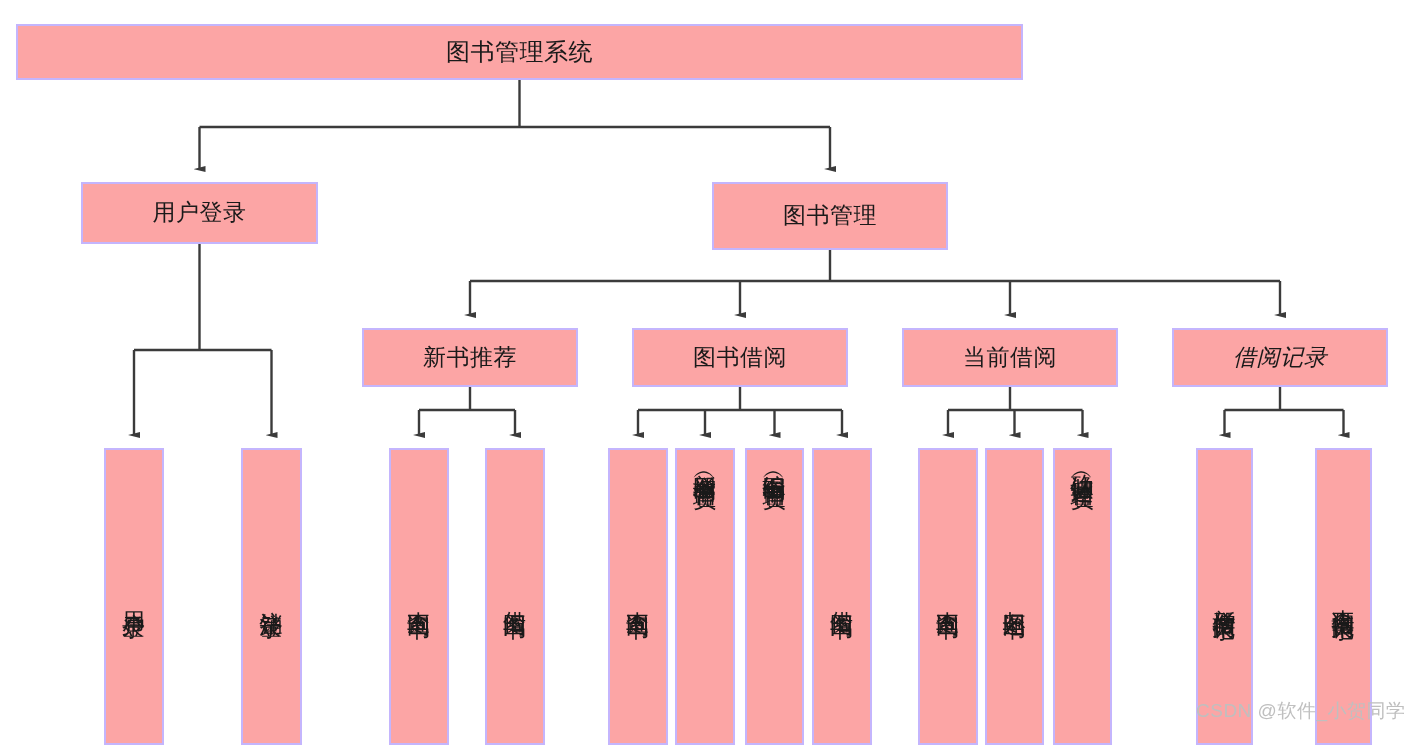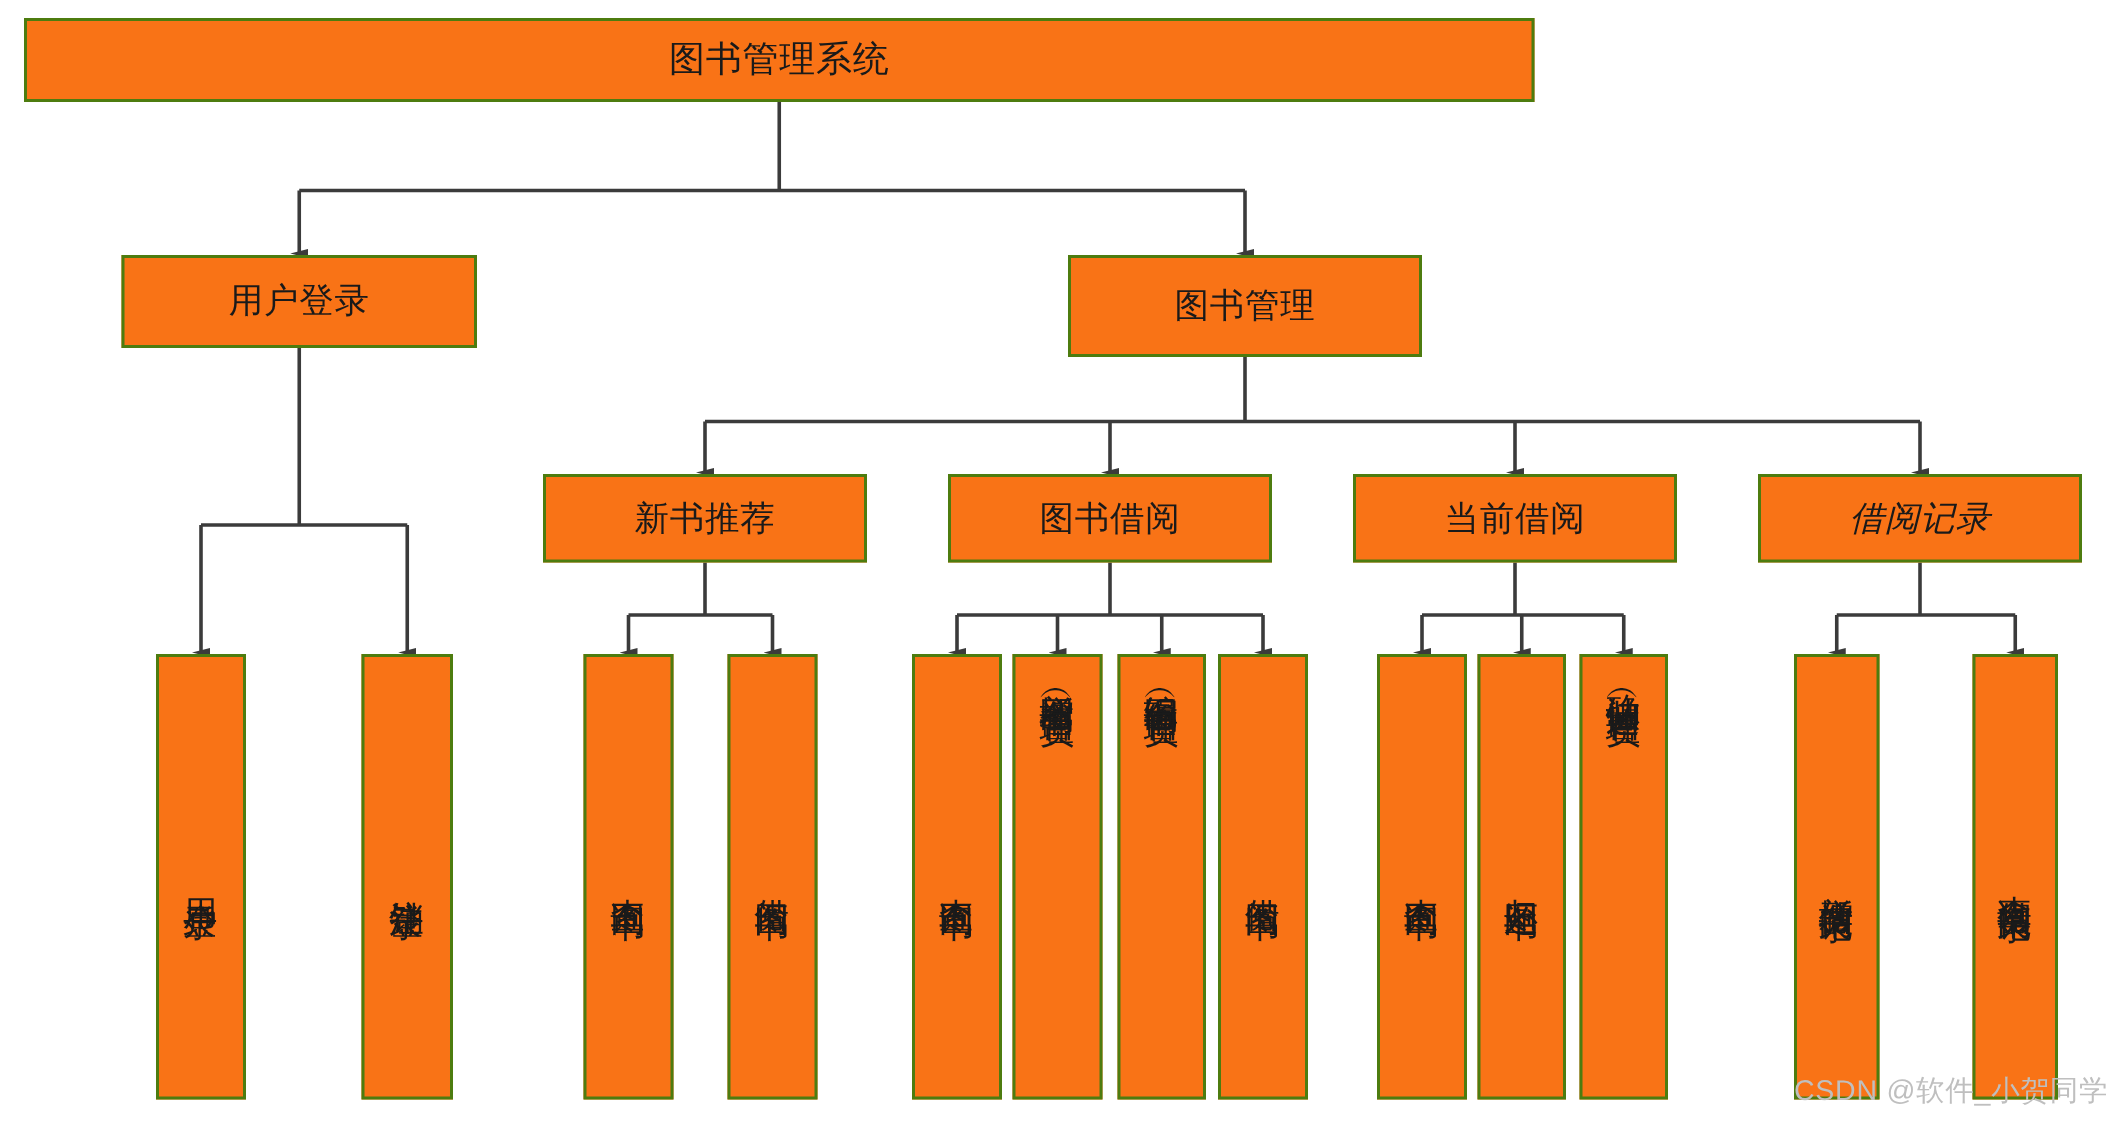--- a/index.html
+++ b/index.html
@@ -21,27 +21,28 @@
     position: absolute;
     left: 0;
     top: 0;
     width: 1405px;
     height: 747px;
     pointer-events: none;
   }
   .node {
     position: absolute;
     box-sizing: border-box;
-    background: #f97316;
-    border: 2px solid #4d7c0f;
+    background: #fca5a5;
+    border: 2px solid #c4b5fd;
     display: flex;
     align-items: center;
     justify-content: center;
     color: #1a1a1a;
     z-index: 2;
+    margin-top: 12px;
   }
   .node .lbl {
     display: block;
     text-align: center;
     line-height: 1.18;
     white-space: nowrap;
   }
   
   .node.h .lbl {
     font-size: 23px;
@@ -181,14 +182,14 @@
   <div class="node v topalign" style="left: 1053px; top: 436px; width: 59px; height: 297px;">
     <span class="lbl">确认归还（管理员）</span>
   </div>
   <div class="node v" style="left: 1196px; top: 436px; width: 57px; height: 297px;">
     <span class="lbl">新增借阅记录</span>
   </div>
   <div class="node v" style="left: 1315px; top: 436px; width: 57px; height: 297px;">
     <span class="lbl">查询借阅记录</span>
   </div>
 
-  <div class="watermark" style="left: 1196px; top: 714px;">CSDN @软件_小贺同学</div>
+  <div class="watermark" style="left: 1196px; top: 698px;">CSDN @软件_小贺同学</div>
 </div>
 
 </body></html>

